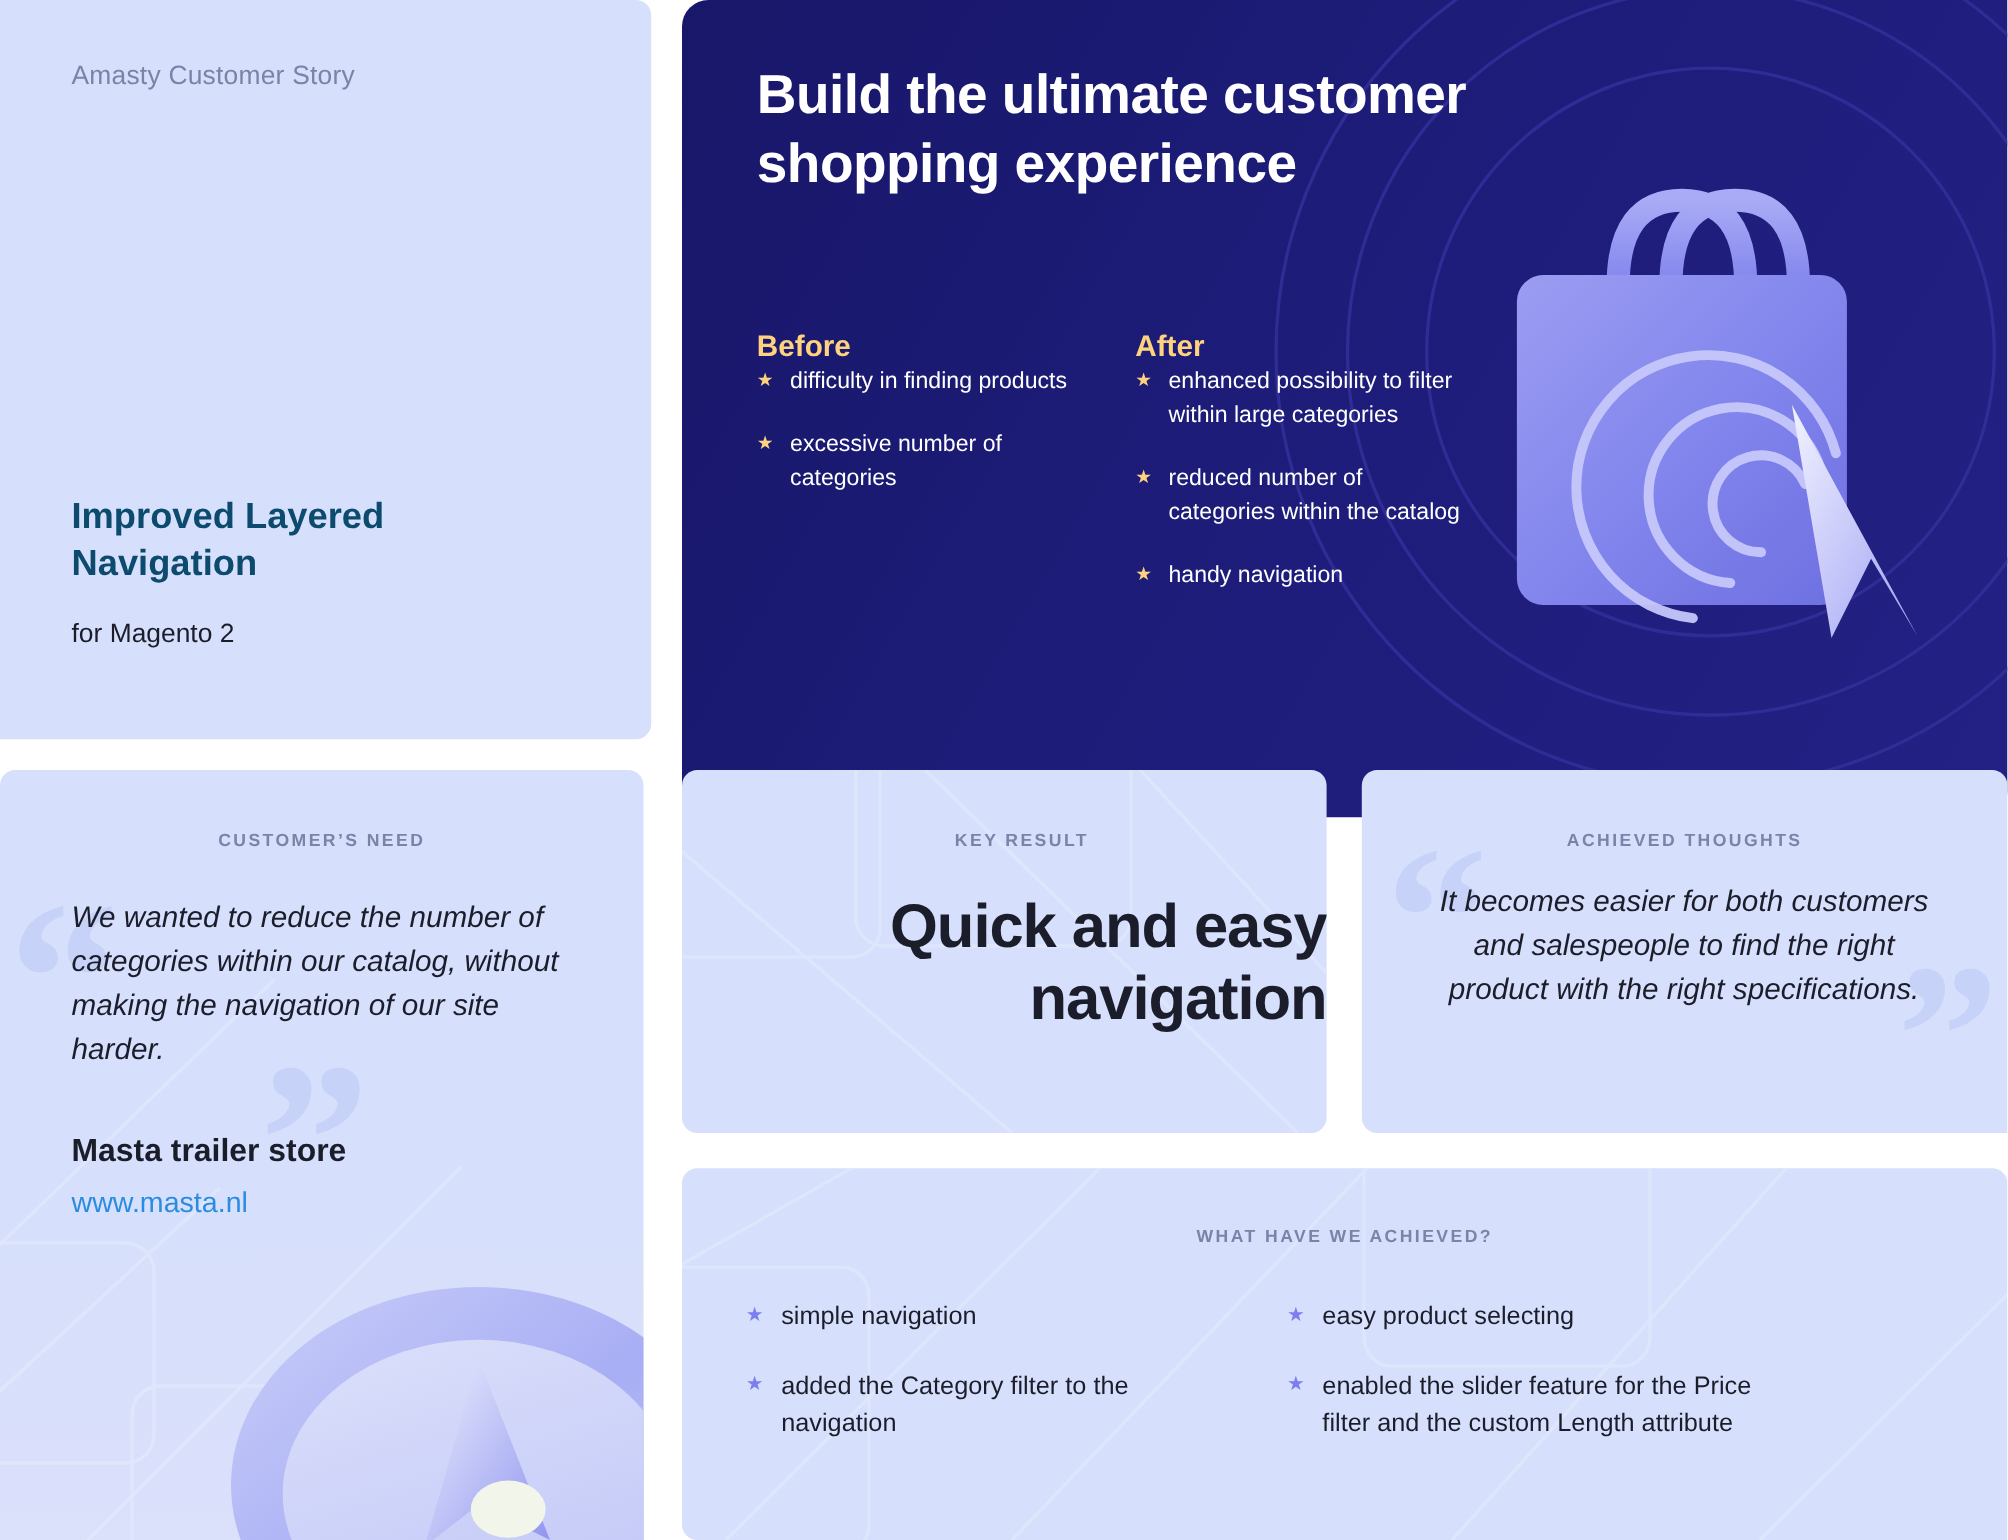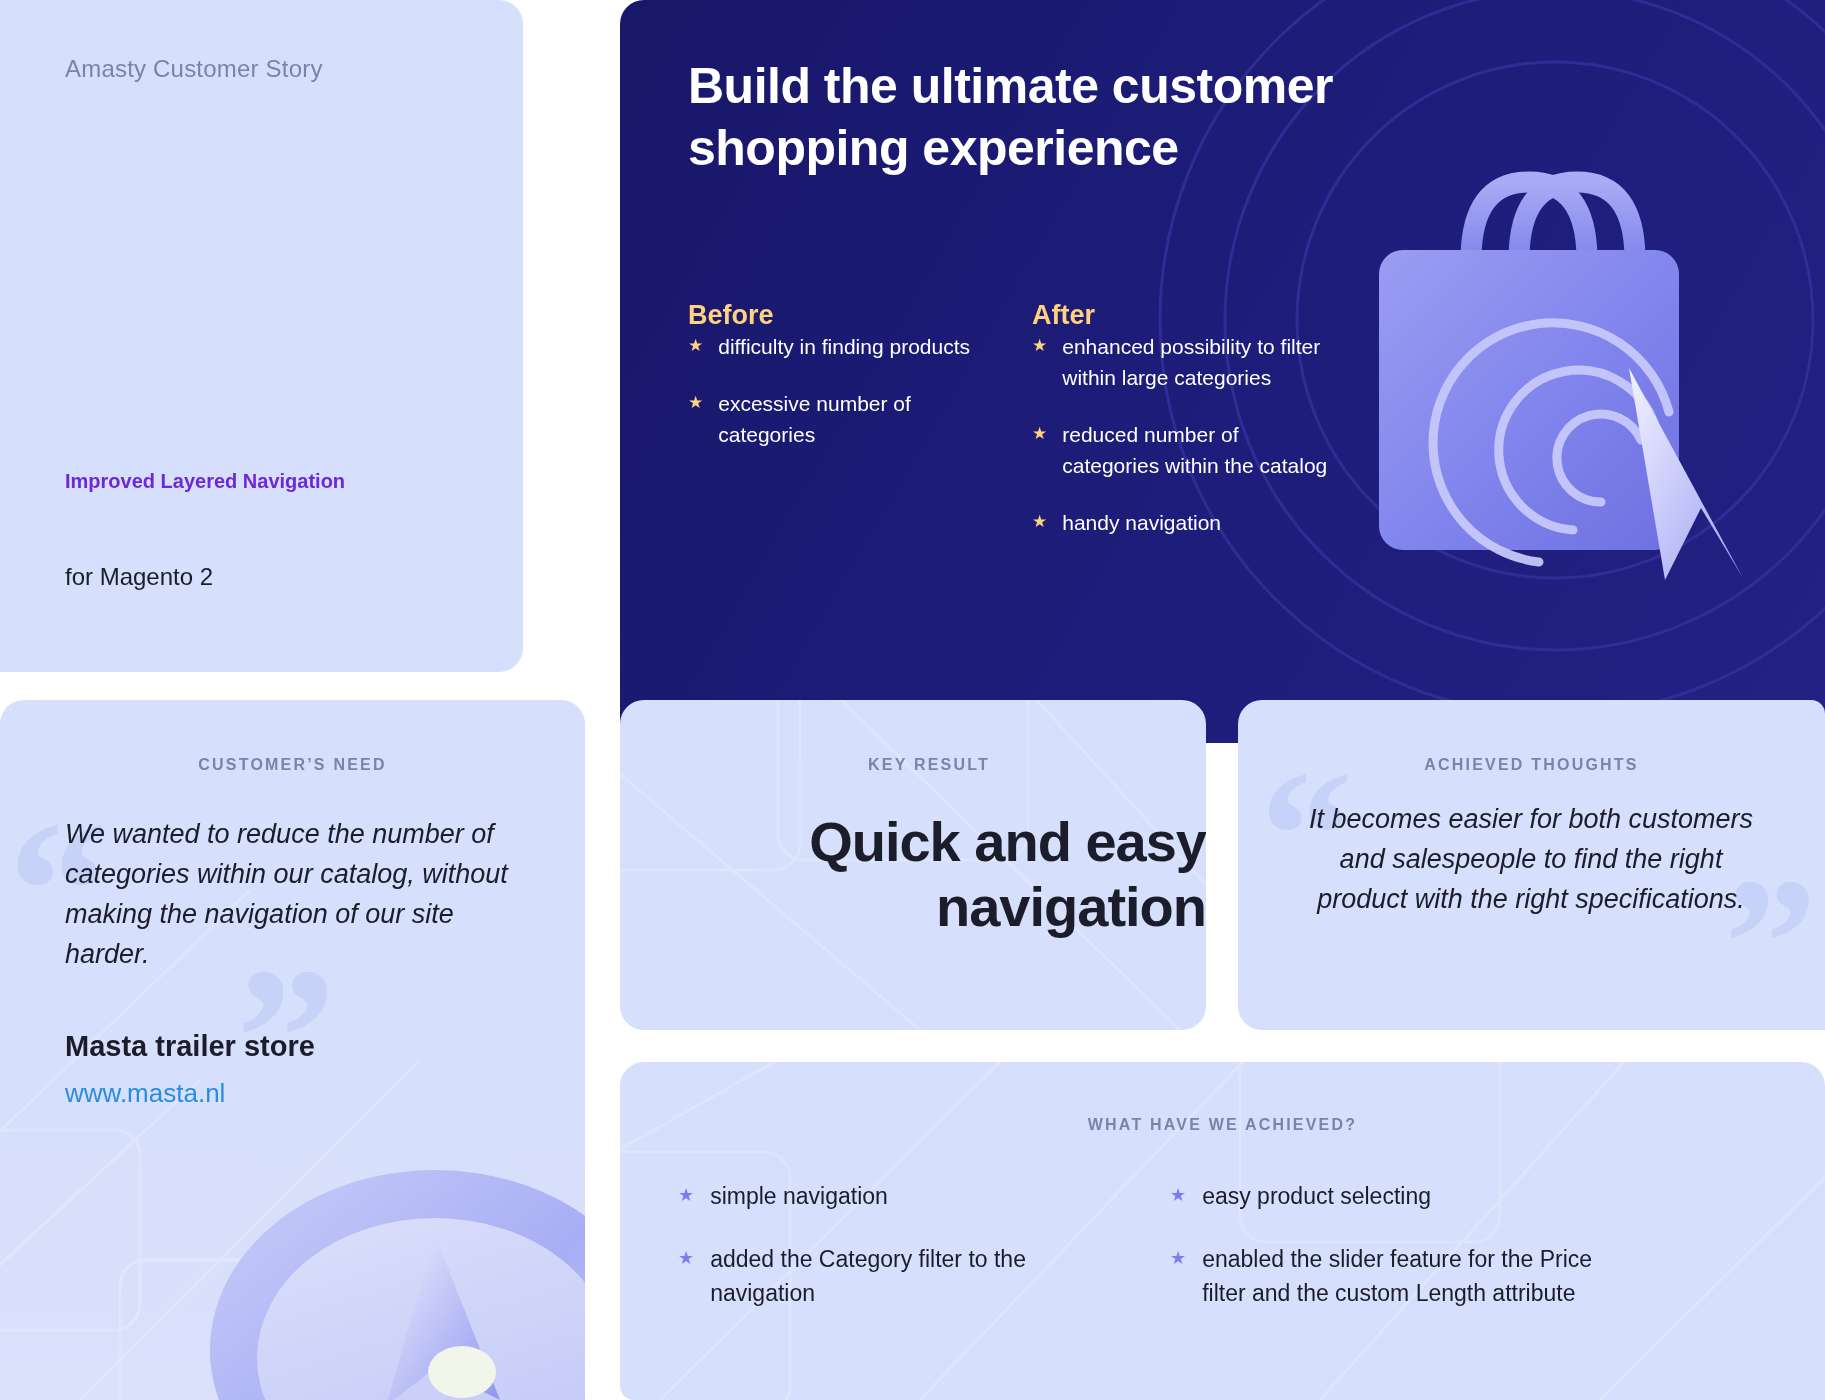--- a/index.html
+++ b/index.html
@@ -15,51 +15,51 @@
   .page {
     position: relative;
     width: 1825px;
     height: 1400px;
     background: #ffffff;
   }
 
   
   .card {
     position: absolute;
-    border-radius: 24px;
+    border-radius: 14px;
     background: #d6dffb;
     overflow: hidden;
   }
 
   
   #intro-card {
     left: 0px;
     top: 0px;
-    width: 523px;
+    width: 592px;
     height: 672px;
     border-top-left-radius: 0;
     border-bottom-left-radius: 0;
   }
   #intro-card .eyebrow {
     position: absolute;
     left: 65px;
     top: 55px;
     font-size: 24px;
     color: #7b83a8;
     letter-spacing: .2px;
   }
   #intro-card .title {
     position: absolute;
     left: 65px;
-    top: 468px;
+    top: 448px;
     width: 420px;
-    font-size: 20px;
+    font-size: 33px;
     font-weight: bold;
     line-height: 1.3;
-    color: #6d28d9;
+    color: #0c4a6e;
   }
   #intro-card .subtitle {
     position: absolute;
     left: 65px;
     top: 563px;
     font-size: 24px;
     color: #1c1d2b;
   }
 
   

